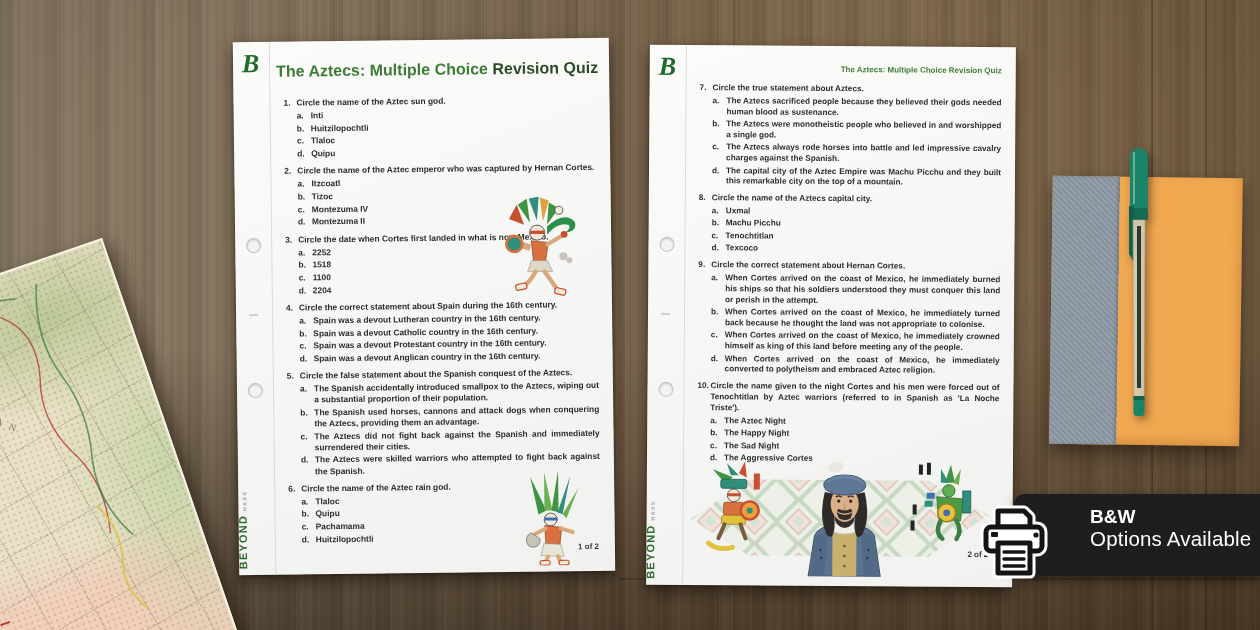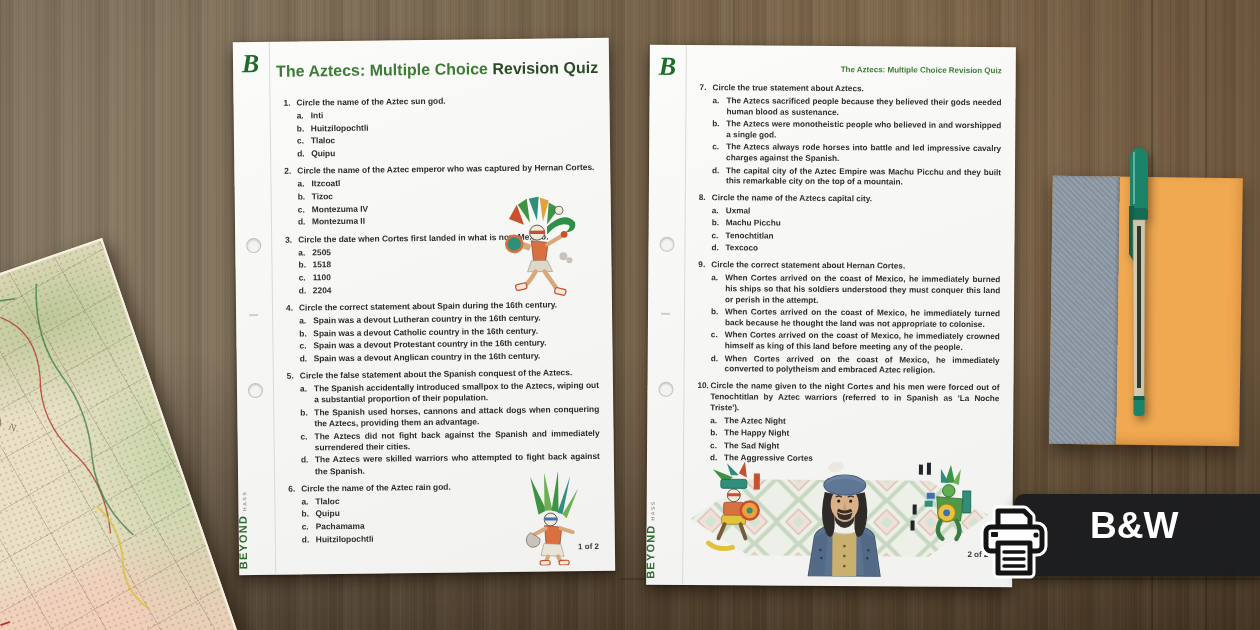--- a/index.html
+++ b/index.html
@@ -84,21 +84,21 @@
       repeating-linear-gradient(45deg, rgba(255,255,255,.06) 0 2px, rgba(0,0,0,.05) 2px 4px),
       #8d99a5;
     box-shadow:inset -2px 0 3px rgba(0,0,0,.18);}
   .pen{position:absolute;left:1126px;top:146px;z-index:4;filter:drop-shadow(3px 4px 4px rgba(20,12,5,.45));}
 
   
   .badge{position:absolute;left:1014px;top:494px;width:246px;height:82px;z-index:6;
     background:rgba(28,29,32,.97);border-radius:10px 0 0 10px;
     box-shadow:0 5px 12px rgba(0,0,0,.45);}
   .badge-text{position:absolute;left:76px;top:13px;color:#ffffff;}
-  .badge-title{font-size:37px;font-weight:800;line-height:1.05;}
+  .badge-title{font-size:19px;font-weight:800;line-height:1.05;}
   .badge-sub{font-size:20.5px;font-weight:400;letter-spacing:.2px;line-height:1.2;}
   .printer{position:absolute;left:980px;top:505px;z-index:7;}
 </style>
 </head>
 <body>
 
 <div id="stage">
 
   <div class="wood"></div>
   <div class="wood-grain"></div>
@@ -184,21 +184,21 @@
             <span class="q-opt-text">Montezuma II</span>
           </div>
         </div>
         <div class="q-block">
           <div class="q-head">
             <span class="q-num">3.</span>
             <span class="q-text">Circle the date when Cortes first landed in what is now Mexico.</span>
           </div>
           <div class="q-opt">
             <span class="q-letter">a.</span>
-            <span class="q-opt-text">2505</span>
+            <span class="q-opt-text">2252</span>
           </div>
           <div class="q-opt">
             <span class="q-letter">b.</span>
             <span class="q-opt-text">1518</span>
           </div>
           <div class="q-opt">
             <span class="q-letter">c.</span>
             <span class="q-opt-text">1100</span>
           </div>
           <div class="q-opt">
@@ -520,20 +520,21 @@
     <path d="M3,60 L8,60 L8,116 L3,108 Z" fill="#11604c"></path>
     <polygon points="7,74 19,74 18,252 8,252" fill="#d8d2bd" opacity=".88" stroke="#b5ae96" stroke-width=".6"></polygon>
     <rect x="11" y="80" width="4" height="162" fill="#2a3a33"></rect>
     <rect x="7.5" y="250" width="11" height="20" rx="3.5" fill="#1b8468"></rect>
     <rect x="7.5" y="250" width="11" height="4" fill="#11604c"></rect>
   </svg>
 
   <div class="badge">
     <div class="badge-text">
       <div class="badge-title">B&amp;W</div>
+      <div class="badge-sub">Options Available</div>
     </div>
   </div>
   <svg class="printer" width="68" height="76" viewBox="0 0 68 76">
     <g fill="none" stroke="#ffffff" stroke-width="11" stroke-linejoin="round">
       <path d="M18,22 V6 H44 L50,12 V22"></path>
       <rect x="6" y="22" width="56" height="24" rx="5"></rect>
       <rect x="18" y="38" width="32" height="30"></rect>
     </g>
     <g fill="#ffffff" stroke="#141414" stroke-width="5" stroke-linejoin="round">
       <path d="M18,22 V6 H44 L50,12 V22 Z"></path>

